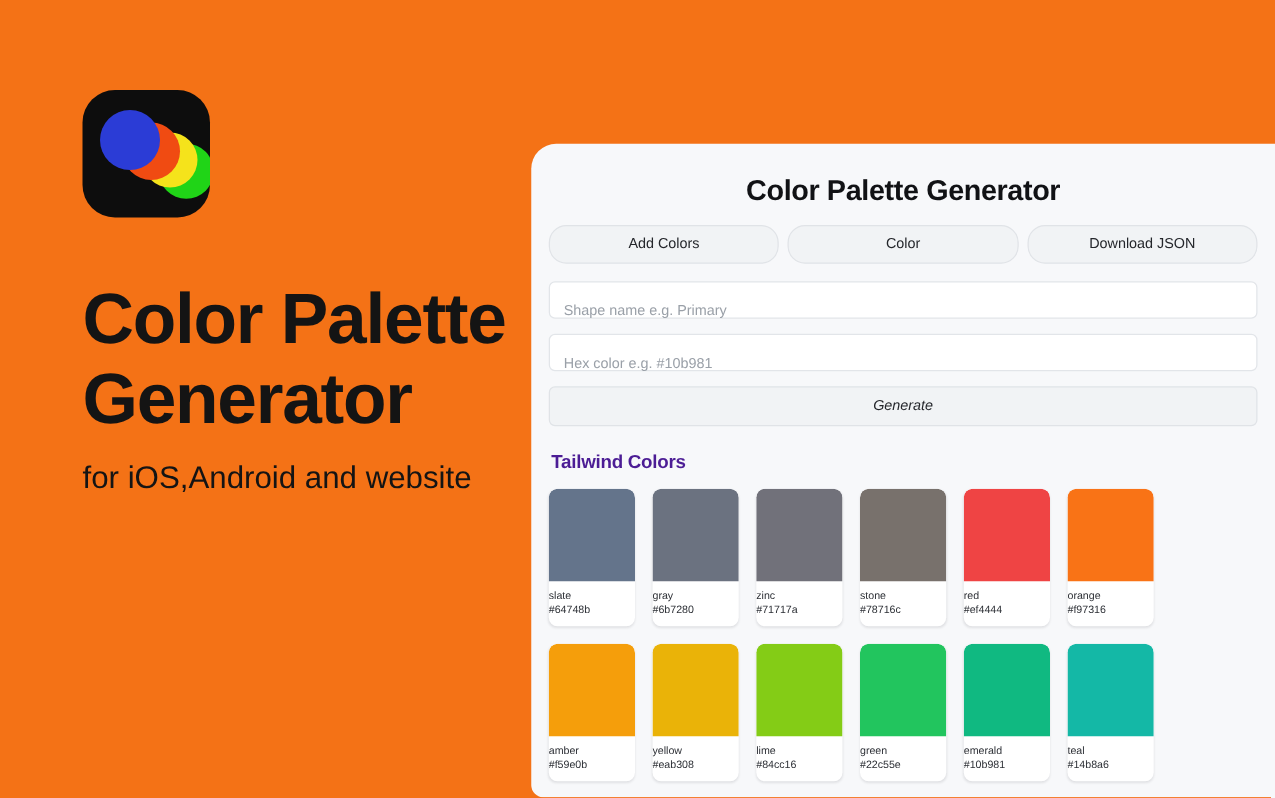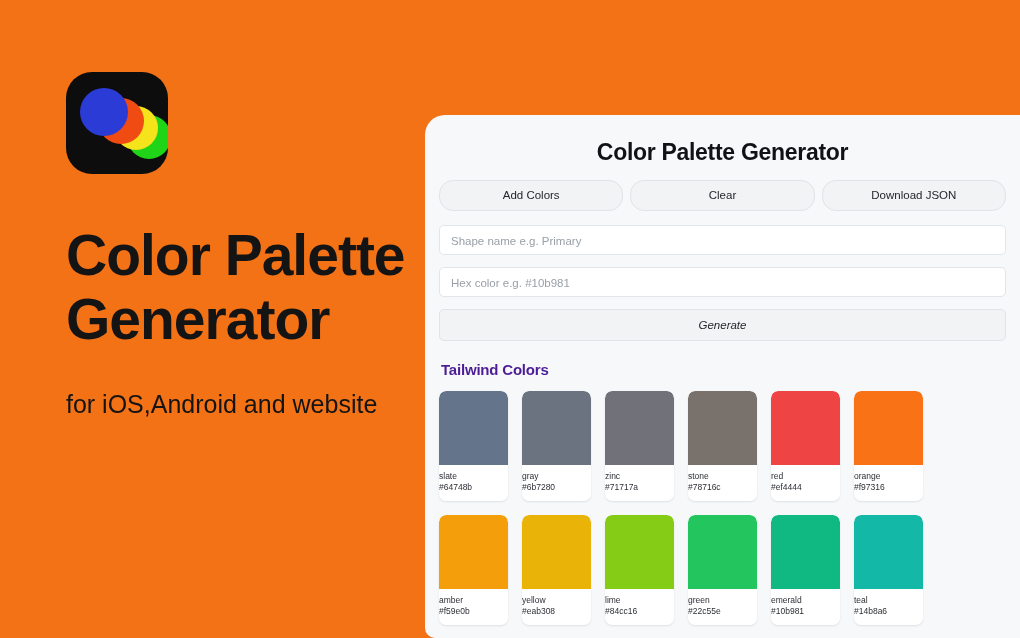--- a/index.html
+++ b/index.html
@@ -51,21 +51,21 @@
   .headline {
     margin-top: 50px;
     font-size: 57px;
     line-height: 1.12;
     font-weight: bold;
     color: #141414;
     letter-spacing: -1px;
     max-width: 360px;
   }
   .subhead {
-    margin-top: 36px;
+    margin-top: 14px;
     font-size: 25px;
     line-height: 1.32;
     color: #141414;
     max-width: 330px;
   }
 
   
   .card {
     position: absolute;
     left: 425px;
@@ -104,21 +104,21 @@
     color: #24262b;
   }
   .field {
     height: 30px;
     line-height: 30px;
     background: #ffffff;
     border: 1px solid #e2e5e9;
     border-radius: 5px;
     font-size: 11.5px;
     color: #9aa0a8;
-    padding: 0 11px;
+    padding: 8px 11px;
     margin-bottom: 12px;
     box-sizing: border-box;
   }
   .generate {
     height: 30px;
     line-height: 30px;
     text-align: center;
     background: #f1f3f5;
     border: 1px solid #e0e3e7;
     border-radius: 5px;
@@ -180,21 +180,21 @@
     </div>
     <div class="headline">Color Palette Generator</div>
     <div class="subhead">for iOS,Android and website</div>
   </div>
 
   <div class="card" style="background: rgb(247, 248, 250);">
     <div class="card-title">Color Palette Generator</div>
 
     <div class="btn-row">
       <div class="btn">Add Colors</div>
-      <div class="btn">Clear</div>
+      <div class="btn">Color</div>
       <div class="btn">Download JSON</div>
     </div>
 
     <div class="field">Shape name e.g. Primary</div>
     <div class="field">Hex color e.g. #10b981</div>
     <div class="generate">Generate</div>
 
     <div class="section-title">Tailwind Colors</div>
 
     <div class="swatch-row">

